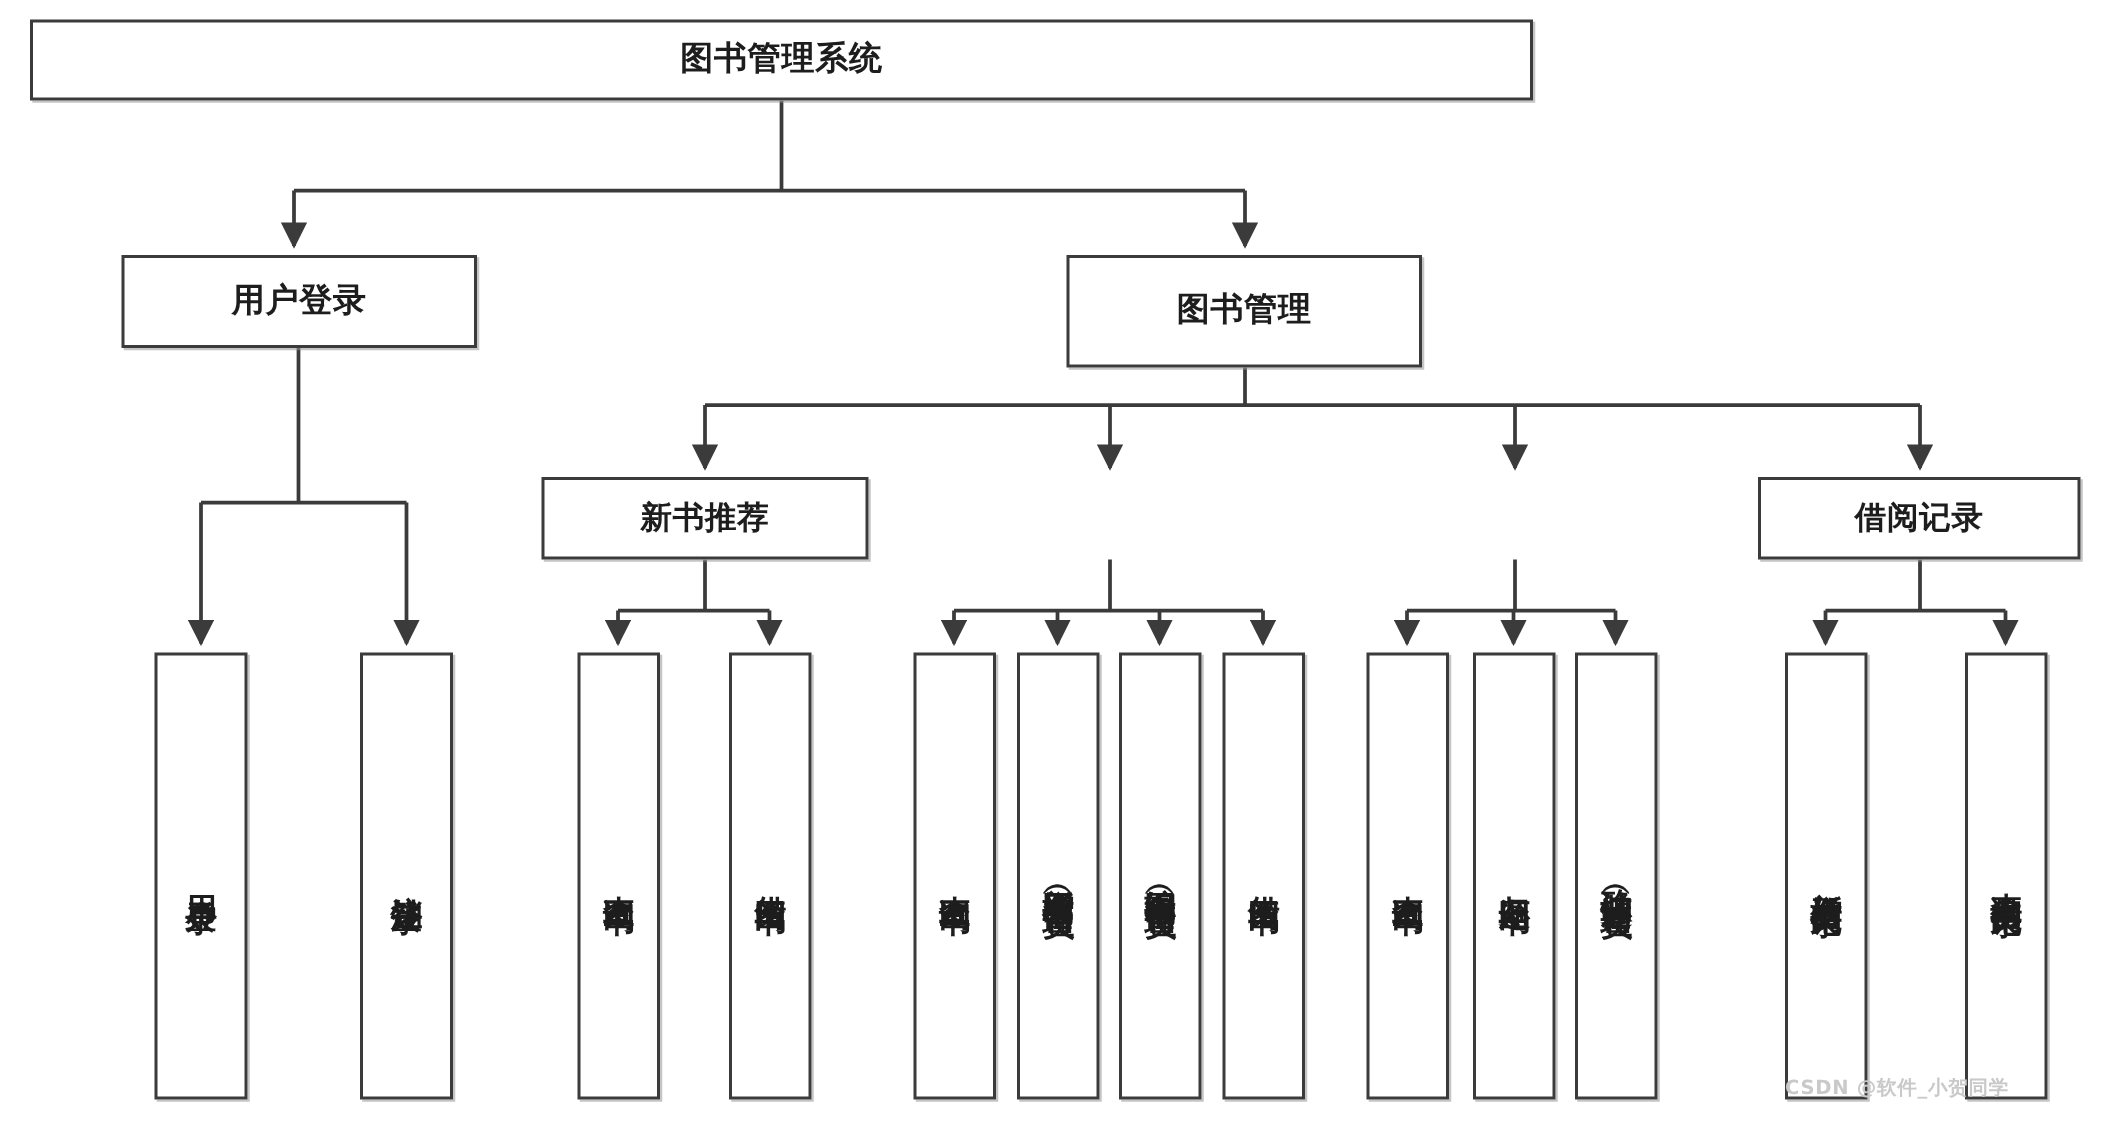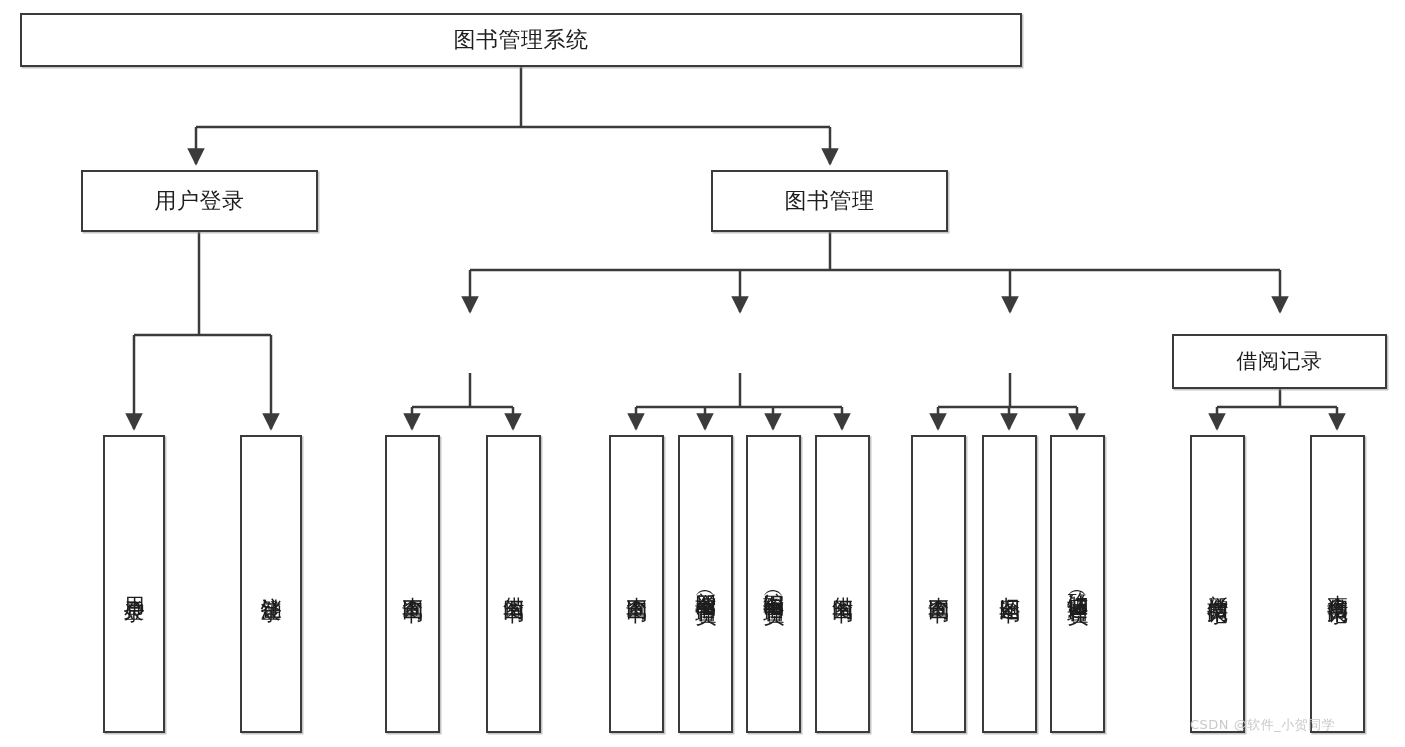--- a/index.html
+++ b/index.html
@@ -9,20 +9,21 @@
   }
   body {
     font-family: "DejaVu Sans", "Liberation Sans", sans-serif;
   }
   #canvas {
     position: relative;
     width: 1405px;
     height: 747px;
     background: #ffffff;
     overflow: hidden;
+    font-weight: bold;
   }
   svg.wires {
     position: absolute;
     left: 0;
     top: 0;
     width: 1405px;
     height: 747px;
     pointer-events: none;
   }
   .node {
@@ -126,25 +127,28 @@
     </g>
   </svg>
 
   <div class="node root" style="left:20px; top:13px; width:1002px; height:54px;">
     <span class="lbl">图书管理系统</span>
   </div>
 
   <div class="node lvl2" style="left:81px; top:170px; width:237px; height:62px;">
     <span class="lbl">用户登录</span>
   </div>
-  <div class="node lvl2" style="left:711px; top:170px; width:237px; height:62px;">
+  <div class="node lvl2" style="left:711px; top:170px; width:237px; height:75px;">
     <span class="lbl">图书管理</span>
   </div>
 
-  <div class="node lvl3" style="left:1172px; top:334px; width:215px; height:55px;">
+  <div class="node lvl3" style="left:361px; top:318px; width:218px; height:55px;">
+    <span class="lbl">新书推荐</span>
+  </div>
+  <div class="node lvl3" style="left:1172px; top:318px; width:215px; height:55px;">
     <span class="lbl">借阅记录</span>
   </div>
 
   <div class="node vert" style="left:103px; top:435px; width:62px; height:298px;">
     <span class="lbl">用户登录</span>
   </div>
   <div class="node vert" style="left:240px; top:435px; width:62px; height:298px;">
     <span class="lbl">注销登录</span>
   </div>
 

